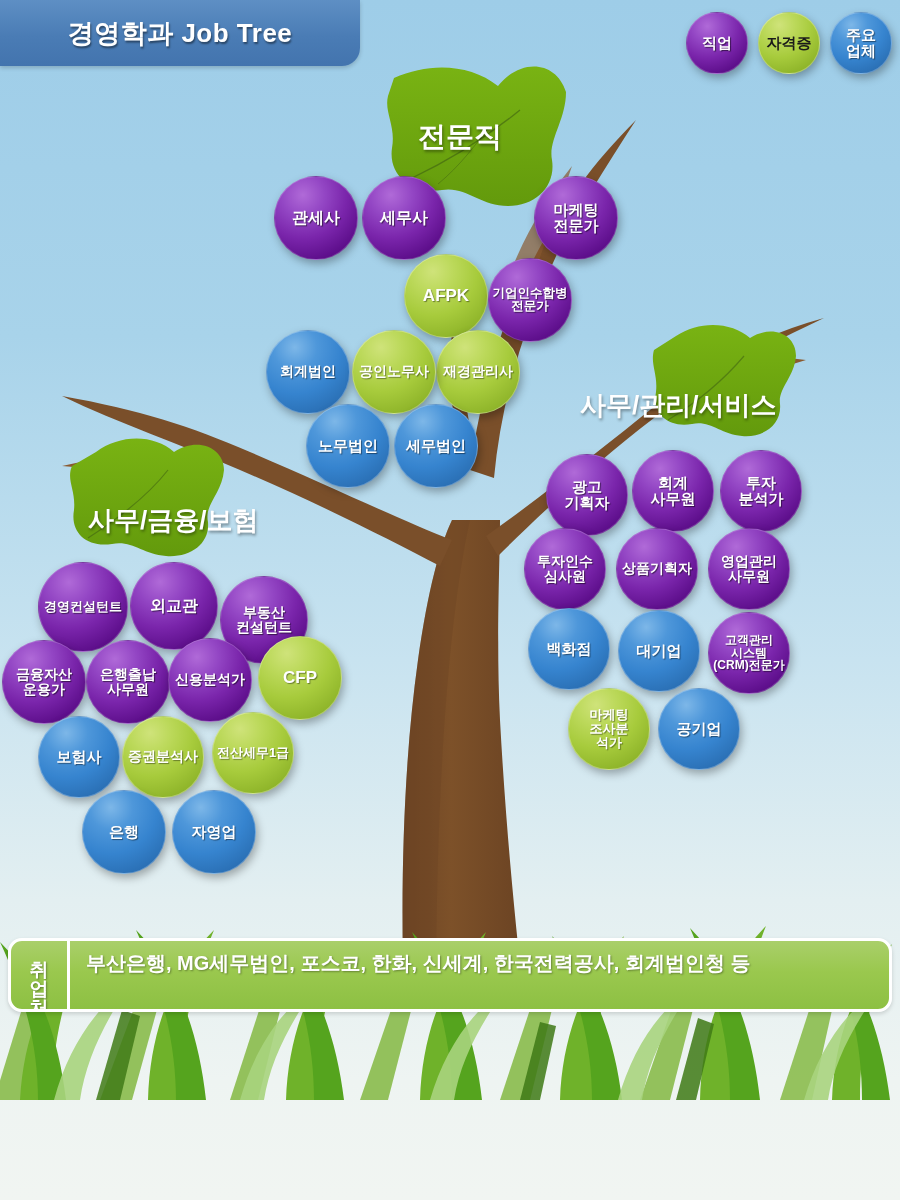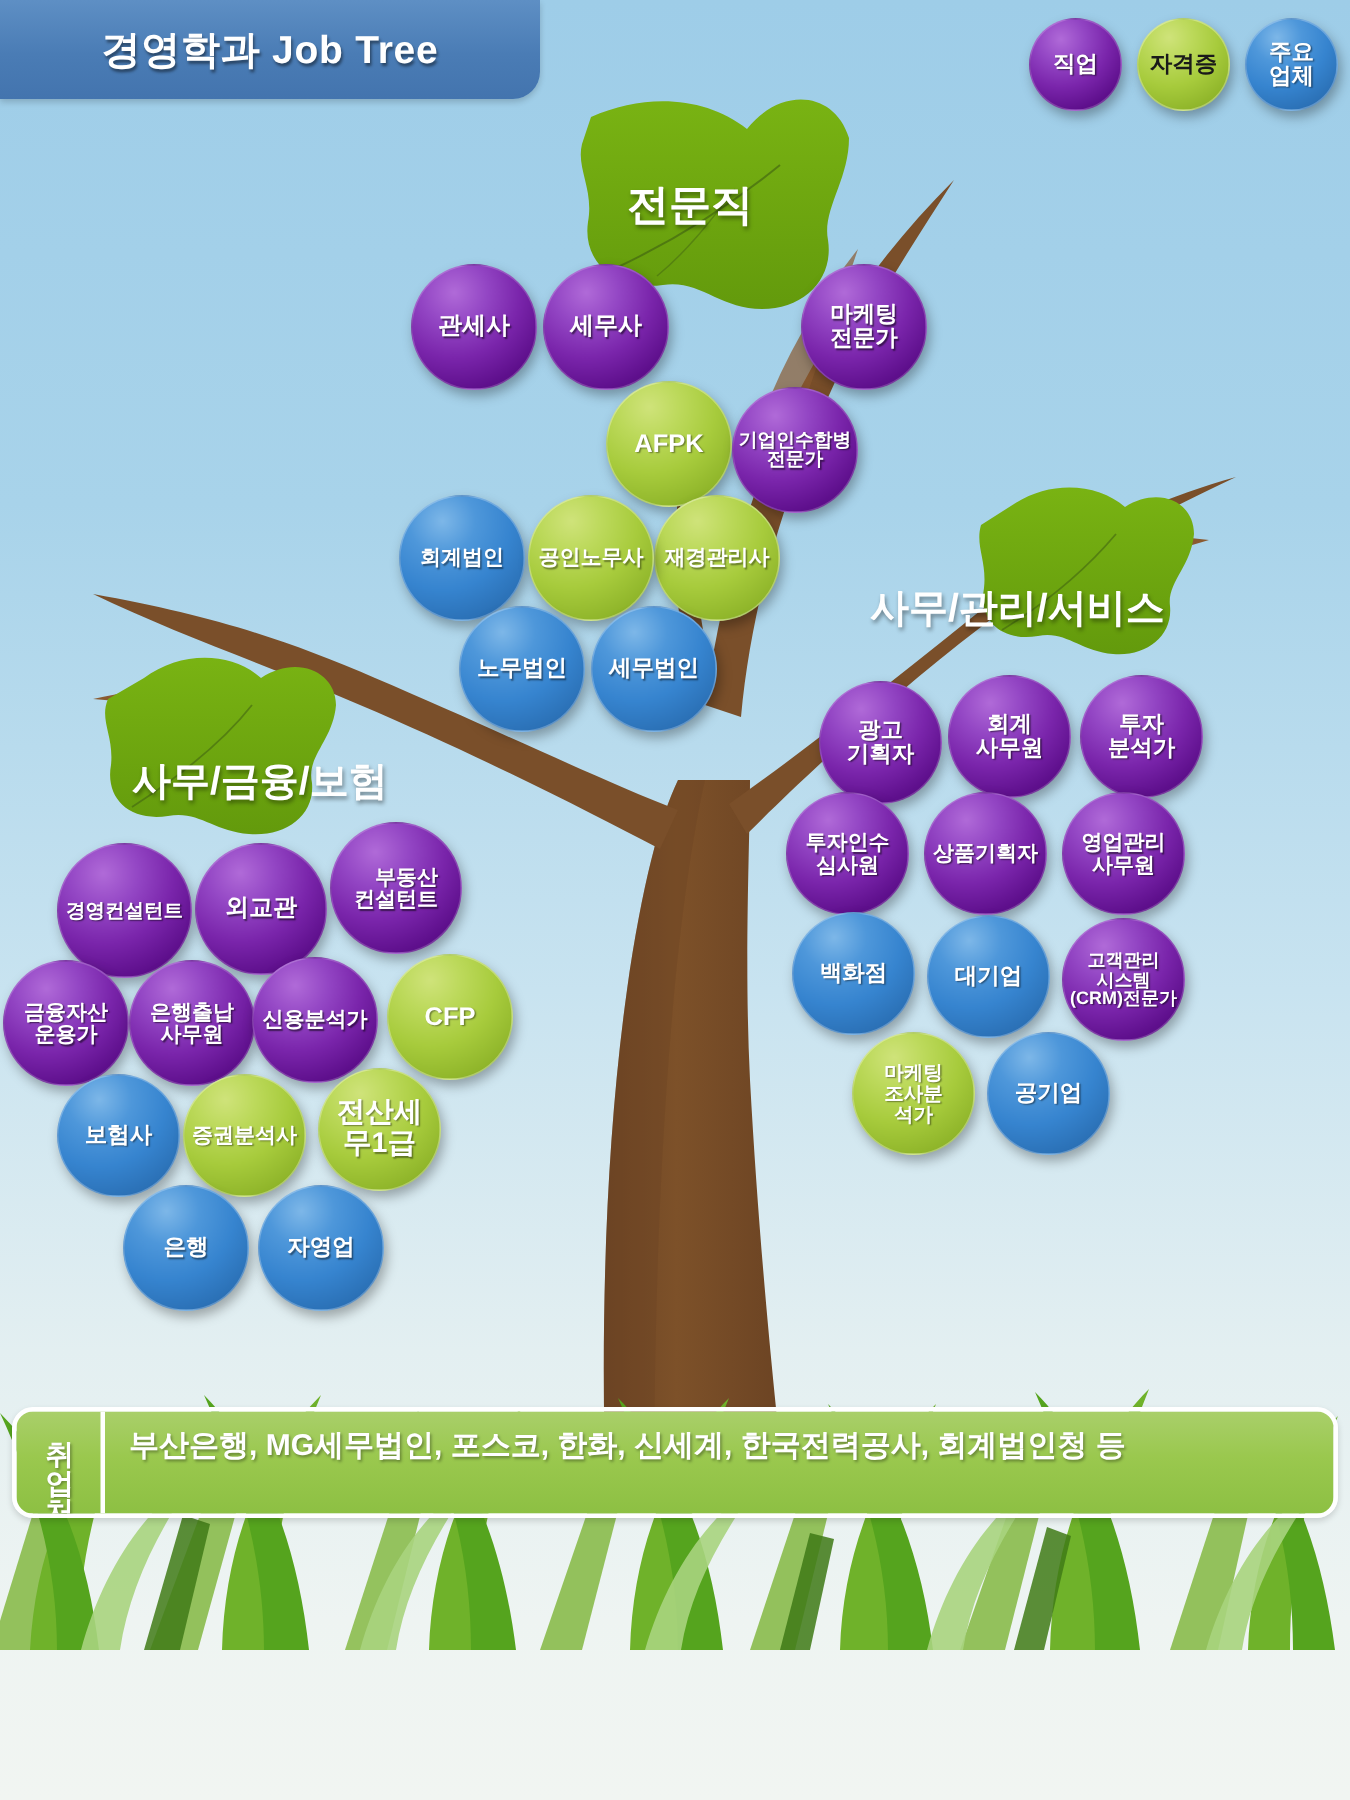--- a/index.html
+++ b/index.html
@@ -313,21 +313,21 @@
   <div class="bub blue" style="left:658px;top:688px;width:82px;height:82px;">
     <span class="lbl" style="font-size:15px;">공기업</span>
   </div>
 
   <div class="bub purple" style="left:38px;top:562px;width:90px;height:90px;">
     <span class="lbl" style="font-size:13px;">경영컨설턴트</span>
   </div>
   <div class="bub purple" style="left:130px;top:562px;width:88px;height:88px;">
     <span class="lbl" style="font-size:16px;">외교관</span>
   </div>
-  <div class="bub purple" style="left:220px;top:548px;width:88px;height:88px;text-align:right;">
+  <div class="bub purple" style="left:220px;top:576px;width:88px;height:88px;">
     <span class="lbl" style="font-size:14px;">부동산
 컨설턴트</span>
   </div>
 
   <div class="bub purple" style="left:2px;top:640px;width:84px;height:84px;justify-content:center;">
     <span class="lbl" style="font-size:14px;">금융자산
 운용가</span>
   </div>
   <div class="bub purple" style="left:86px;top:640px;width:84px;height:84px;">
     <span class="lbl" style="font-size:14px;">은행출납
@@ -340,21 +340,21 @@
     <span class="lbl" style="font-size:17px;">CFP</span>
   </div>
 
   <div class="bub blue" style="left:38px;top:716px;width:82px;height:82px;">
     <span class="lbl" style="font-size:15px;">보험사</span>
   </div>
   <div class="bub green" style="left:122px;top:716px;width:82px;height:82px;">
     <span class="lbl" style="font-size:14px;">증권분석사</span>
   </div>
   <div class="bub green" style="left:212px;top:712px;width:82px;height:82px;">
-    <span class="lbl" style="font-size:19px;">전산세무1급</span>
+    <span class="lbl" style="font-size:13px;">전산세무1급</span>
   </div>
 
   <div class="bub blue" style="left:82px;top:790px;width:84px;height:84px;">
     <span class="lbl" style="font-size:15px;">은행</span>
   </div>
   <div class="bub blue" style="left:172px;top:790px;width:84px;height:84px;">
     <span class="lbl" style="font-size:15px;">자영업</span>
   </div>
 
   <div class="footer">

